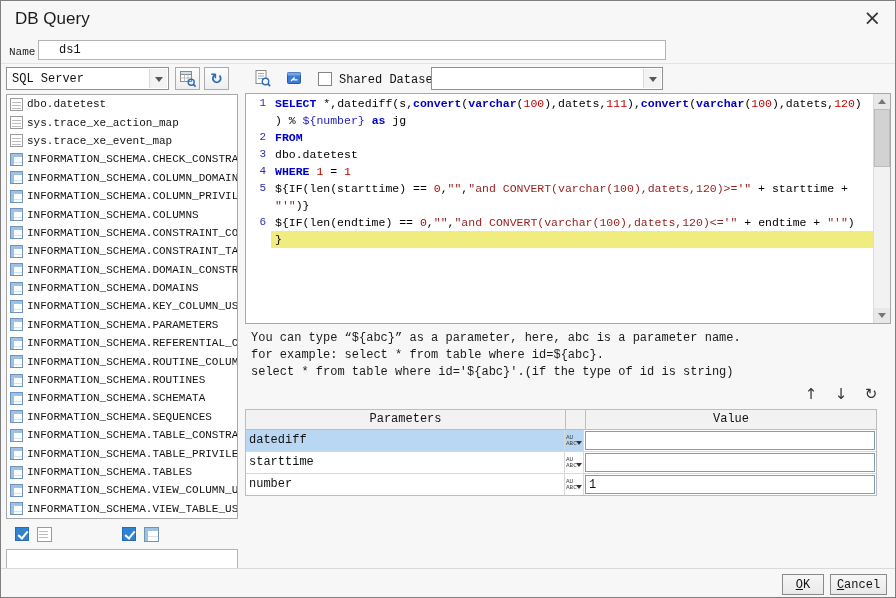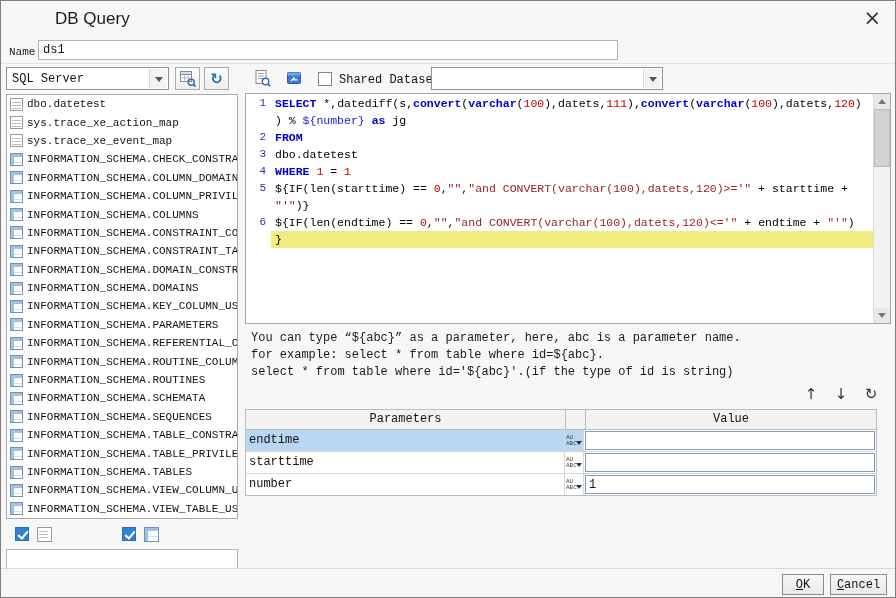--- a/index.html
+++ b/index.html
@@ -1,26 +1,26 @@
 <!DOCTYPE html>
 <html style="--keyword: #0000c8; --string: #9b2121; --number: #c00000; --param: #2121c8; --highlight_line: #f0ec7d; --selection: #b9d7f2; --checkbox: #2f83d2; --linenum: #2d2db4;"><head>
 <meta charset="utf-8">
 <style>
   html,body{margin:0;padding:0;background:#fff;}
   body{width:896px;height:598px;overflow:hidden;font-family:"Liberation Mono","DejaVu Sans Mono",monospace;}
   .dialog{position:relative;width:896px;height:598px;box-sizing:border-box;border:1px solid #7f7f7f;background:#f7f7f7;}
 
   
-  .title{position:absolute;left:14px;top:8px;font-family:"Liberation Sans","DejaVu Sans",sans-serif;font-size:17px;color:#1b1b1b;margin-left:40px;}
+  .title{position:absolute;left:14px;top:8px;font-family:"Liberation Sans","DejaVu Sans",sans-serif;font-size:17px;color:#1b1b1b;}
   .close{position:absolute;right:14px;top:5px;font-family:"DejaVu Sans",sans-serif;font-size:21px;color:#333;line-height:24px;cursor:default;}
   .hdr-sep{position:absolute;left:0;right:0;top:62px;height:1px;background:#e3e3e3;}
 
   
   .name-label{position:absolute;left:8px;top:45px;font-size:11px;color:#222;}
-  .name-input{position:absolute;left:37px;top:39px;width:580px;height:20px;box-sizing:border-box;border:1px solid #b2b2b2;background:#fff;font-family:inherit;font-size:12px;padding:0 4px;color:#111;}
+  .name-input{position:absolute;left:37px;top:39px;width:628px;height:20px;box-sizing:border-box;border:1px solid #b2b2b2;background:#fff;font-family:inherit;font-size:12px;padding:0 20px;color:#111;}
 
   
   .select{position:absolute;box-sizing:border-box;background:#fff;border:1px solid #919191;font-size:12px;color:#111;display:flex;align-items:center;padding-left:5px;}
   .select .chev{position:absolute;right:1px;top:1px;bottom:1px;width:17px;background:#f3f3f3;border-left:1px solid #dadada;display:flex;align-items:center;justify-content:center;}
   .select .chev::after{content:"";border:4px solid transparent;border-top:5px solid #555;margin-top:5px;}
   .cb{display:inline-block;width:14px;height:14px;box-sizing:border-box;border:1px solid #848484;background:#fff;position:relative;vertical-align:middle;}
   .cb.on{background:var(--checkbox,#2f83d2);border-color:#2a6cb0;}
   .cb.on::after{content:"";position:absolute;left:4px;top:1px;width:4px;height:8px;border:solid #fff;border-width:0 2px 2px 0;transform:rotate(40deg);}
   .tool-btn{position:absolute;box-sizing:border-box;display:flex;align-items:center;justify-content:center;background:linear-gradient(#fdfdfd,#eeeeee);border:1px solid #ababab;padding:0;}
   .flat-btn{position:absolute;box-sizing:border-box;display:flex;align-items:center;justify-content:center;background:transparent;border:1px solid transparent;padding:0;}
@@ -323,21 +323,21 @@
   </div>
 
   <div class="p-table">
     <div class="p-head">
       <div class="h-name">Parameters</div>
       <div class="h-ic"></div>
       <div class="h-val">Value</div>
     </div>
     <div>
         <div class="p-row sel">
-          <div class="p-name">endtime</div>
+          <div class="p-name">datediff</div>
           <div class="p-type">
             <span class="pt-l1">AU</span>
             <span class="pt-l2">ABC</span>
           </div>
           <div class="p-val"><input class="p-input" style=""></div>
         </div>
         <div class="p-row">
           <div class="p-name">starttime</div>
           <div class="p-type">
             <span class="pt-l1">AU</span>

